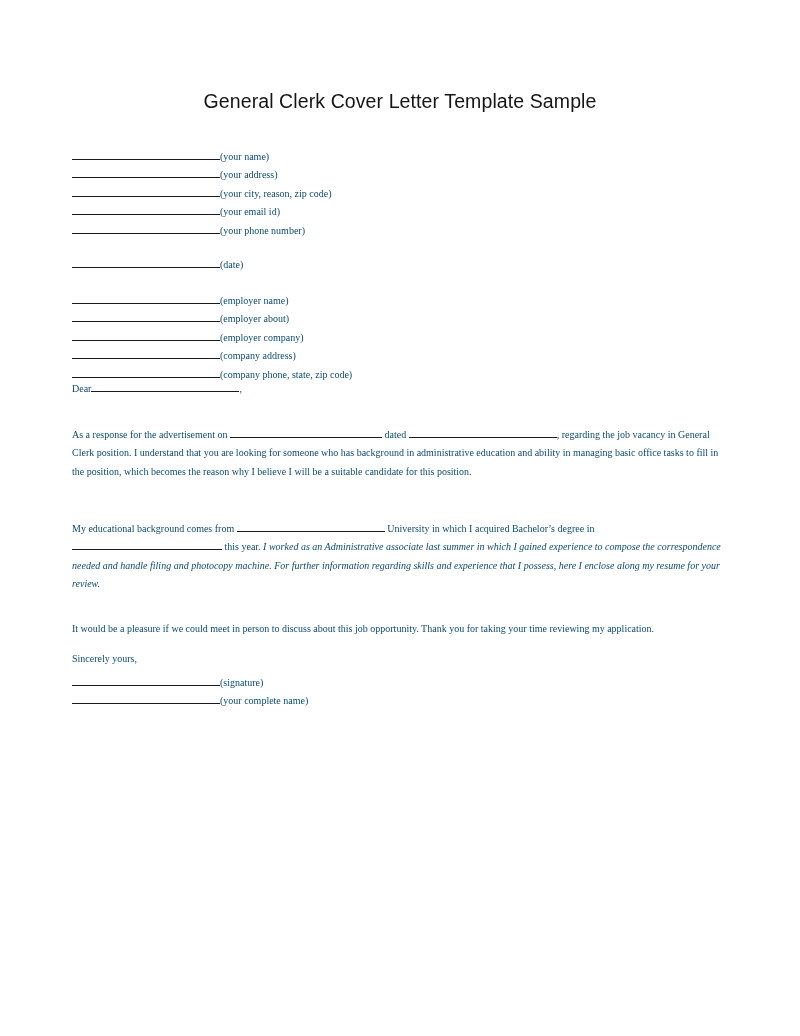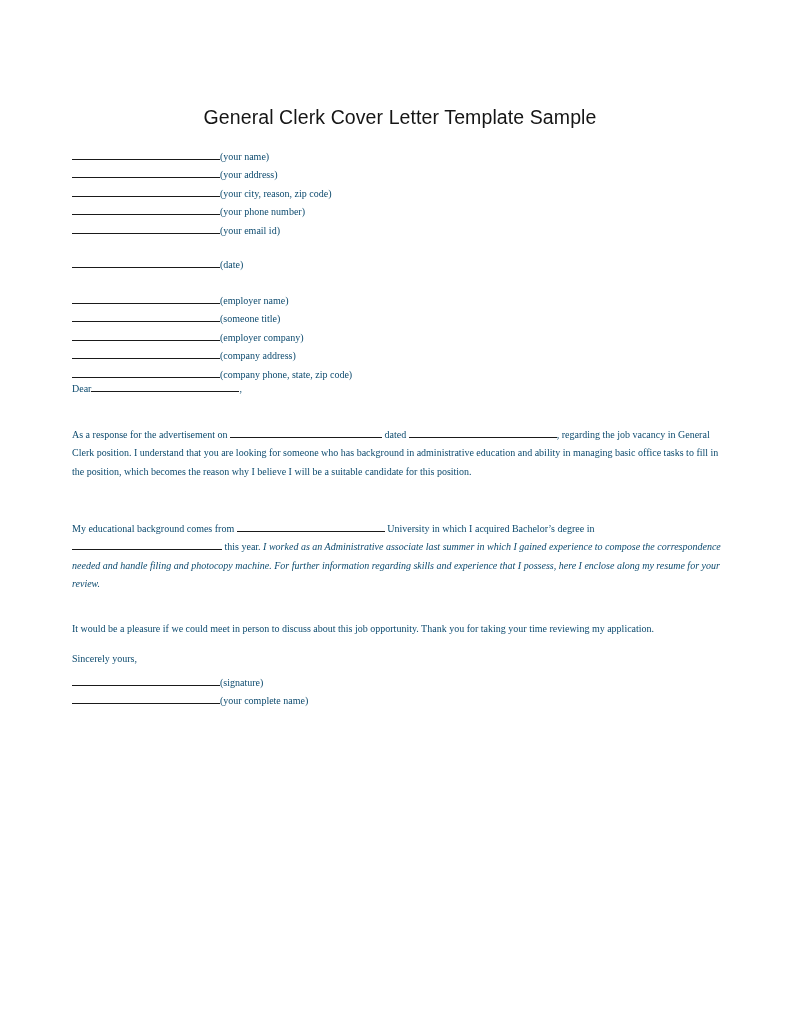--- a/index.html
+++ b/index.html
@@ -24,21 +24,21 @@
     top: 0;
     width: 800px;
     height: 1036px;
     background: #ffffff;
   }
 
   
   .doc-title {
     position: absolute;
     left: 0;
-    top: 106px;
+    top: 90px;
     width: 800px;
     text-align: center;
     font-family: "Liberation Sans", "DejaVu Sans", sans-serif;
     font-size: 19.5px;
     font-weight: 400;
     letter-spacing: 0.1px;
     color: #151515;
     white-space: nowrap;
   }
 
@@ -99,39 +99,39 @@
     <div class="line-row">
       <span class="fill-line w-addr"></span><span class="label-txt">(your name)</span>
     </div>
     <div class="line-row">
       <span class="fill-line w-addr"></span><span class="label-txt">(your address)</span>
     </div>
     <div class="line-row">
       <span class="fill-line w-addr"></span><span class="label-txt">(your city, reason, zip code)</span>
     </div>
     <div class="line-row">
-      <span class="fill-line w-addr"></span><span class="label-txt">(your phone number)</span>
+      <span class="fill-line w-addr"></span><span class="label-txt">(your email id)</span>
     </div>
     <div class="line-row">
-      <span class="fill-line w-addr"></span><span class="label-txt">(your email id)</span>
+      <span class="fill-line w-addr"></span><span class="label-txt">(your phone number)</span>
     </div>
   </div>
 
   <div class="body-block" id="date-block">
     <div class="line-row">
       <span class="fill-line w-addr"></span><span class="label-txt">(date)</span>
     </div>
   </div>
 
   <div class="body-block" id="employer-block">
     <div class="line-row">
       <span class="fill-line w-addr"></span><span class="label-txt">(employer name)</span>
     </div>
     <div class="line-row">
-      <span class="fill-line w-addr"></span><span class="label-txt">(someone title)</span>
+      <span class="fill-line w-addr"></span><span class="label-txt">(employer about)</span>
     </div>
     <div class="line-row">
       <span class="fill-line w-addr"></span><span class="label-txt">(employer company)</span>
     </div>
     <div class="line-row">
       <span class="fill-line w-addr"></span><span class="label-txt">(company address)</span>
     </div>
     <div class="line-row">
       <span class="fill-line w-addr"></span><span class="label-txt">(company phone, state, zip code)</span>
     </div>

